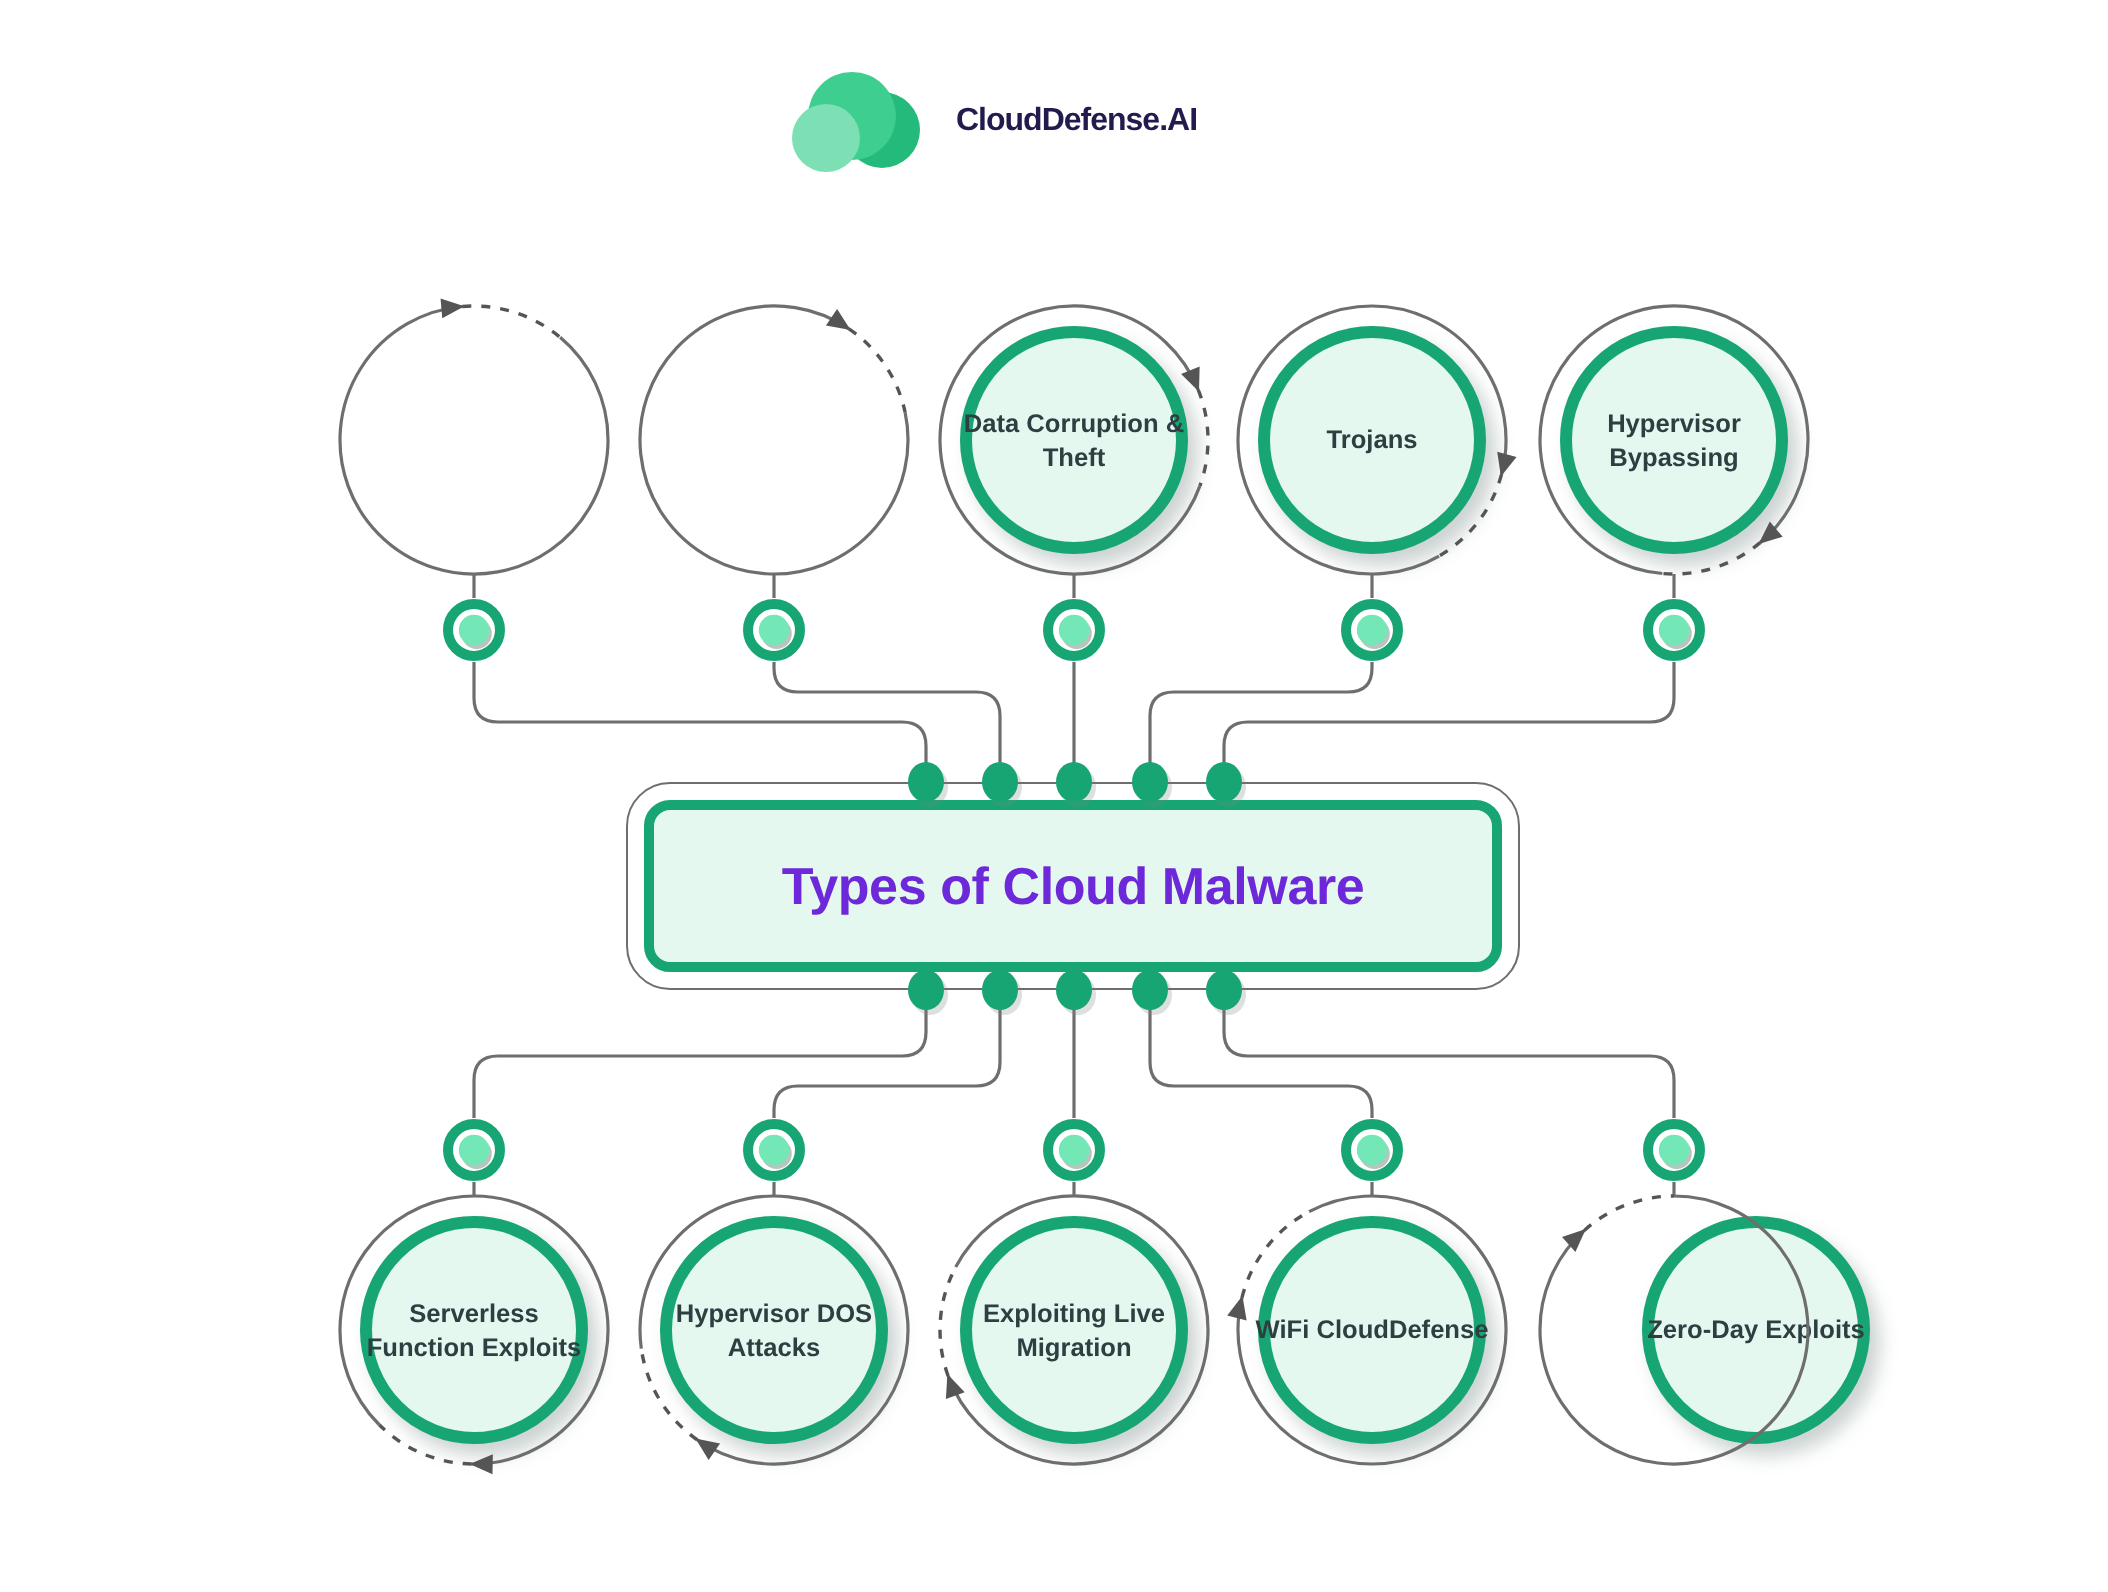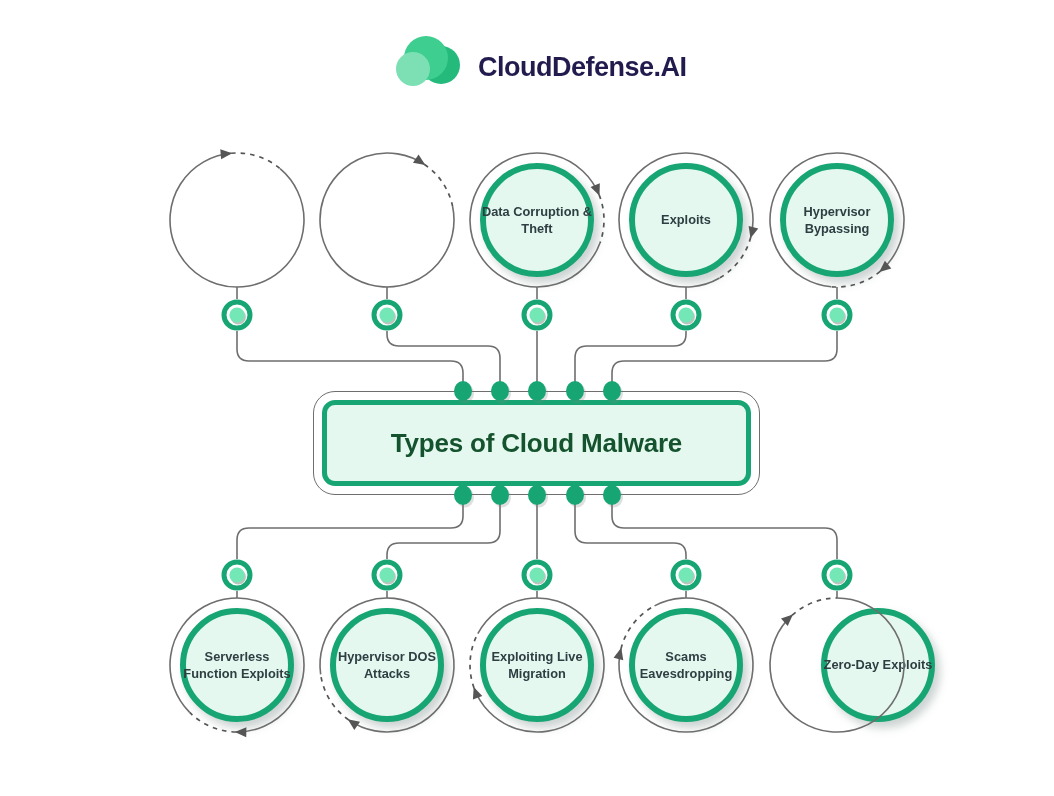--- a/index.html
+++ b/index.html
@@ -7,21 +7,21 @@
     position:relative;width:1054px;height:796px;background:#ffffff;overflow:hidden;
     font-family:"Liberation Sans",sans-serif;
   }
   
   .logo{position:absolute;left:396px;top:36px;width:70px;height:58px;}
   .logo .blob{position:absolute;border-radius:50%;}
   .cloud-back{left:26px;top:10px;width:38px;height:38px;background:#23ba7b;}
   .cloud-main{left:8px;top:0px;width:44px;height:44px;background:#3dce90;}
   .cloud-front{left:0px;top:16px;width:34px;height:34px;background:#7de0b4;}
   .brand{
-    position:absolute;left:478px;top:52px;font-size:27px;font-weight:800;
+    position:absolute;left:478px;top:52px;font-size:16px;font-weight:800;
     color:#221c4e;letter-spacing:-0.5px;white-space:nowrap;
   }
   
   svg.decor{position:absolute;left:0;top:0;z-index:5;pointer-events:none;}
   
   .node{
     position:absolute;width:114px;height:114px;box-sizing:border-box;z-index:2;
     border:6px solid #17a673;border-radius:50%;background:#e4f8f0;
     display:flex;align-items:center;justify-content:center;
     box-shadow:5px 6px 9px rgba(110,130,125,0.35);
@@ -34,21 +34,21 @@
   .hub{
     position:absolute;left:313px;top:391px;width:447px;height:104px;box-sizing:border-box;
     border:1.6px solid #6e6e6e;border-radius:22px;z-index:2;background:#ffffff;
   }
   .hub-inner{
     position:absolute;left:8px;top:8px;right:8px;bottom:8px;box-sizing:border-box;
     border:5px solid #17a673;border-radius:13px;background:#e4f8f0;
     display:flex;align-items:center;justify-content:center;
   }
   .hub-inner span{
-    font-size:26px;font-weight:bold;color:#14532d;letter-spacing:-0.2px;white-space:nowrap;
+    font-size:26px;font-weight:bold;color:#6d28d9;letter-spacing:-0.2px;white-space:nowrap;
   }
 </style>
 </head>
 <body>
 
 <div class="canvas">
 
   <div class="logo">
     <div class="blob cloud-back"></div>
     <div class="blob cloud-main"></div>
@@ -161,21 +161,21 @@
       <ellipse cx="577" cy="497.5" rx="9" ry="10" fill="rgba(120,130,125,0.25)"></ellipse>
       <ellipse cx="575" cy="495" rx="9" ry="10" fill="#17a673"></ellipse>
       <ellipse cx="614" cy="497.5" rx="9" ry="10" fill="rgba(120,130,125,0.25)"></ellipse>
       <ellipse cx="612" cy="495" rx="9" ry="10" fill="#17a673"></ellipse>
     </svg>
 
   <div class="node" style="left:480px;top:163px">
     <span>Data Corruption &amp; Theft</span>
     </div>
   <div class="node" style="left:629px;top:163px">
-    <span>Exploits</span>
+    <span>Trojans</span>
     </div>
   <div class="node" style="left:780px;top:163px">
     <span>Hypervisor Bypassing</span>
     </div>
 
   <div class="hub">
     <div class="hub-inner">
       <span>Types of Cloud Malware</span>
     </div>
   </div>
@@ -183,19 +183,19 @@
   <div class="node" style="left:180px;top:608px">
     <span>Serverless Function Exploits</span>
     </div>
   <div class="node" style="left:480px;top:608px">
     <span>Exploiting Live Migration</span>
     </div>
   <div class="node" style="left:330px;top:608px">
     <span>Hypervisor DOS Attacks</span>
     </div>
   <div class="node" style="left:629px;top:608px">
-    <span>Scams Eavesdropping</span>
+    <span>WiFi CloudDefense</span>
     </div>
   <div class="node" style="left:821px;top:608px">
     <span>Zero-Day Exploits</span>
     </div>
 
 </div>
 
 </body></html>

